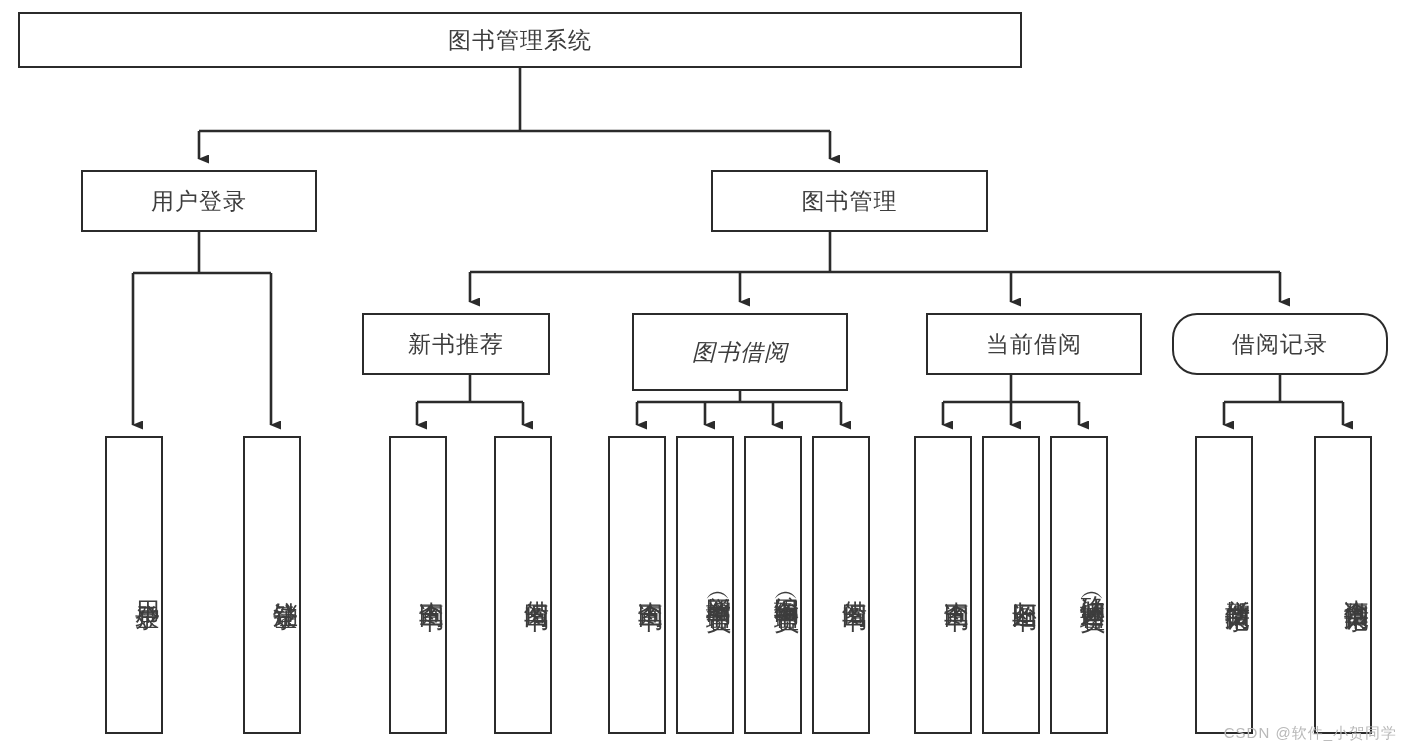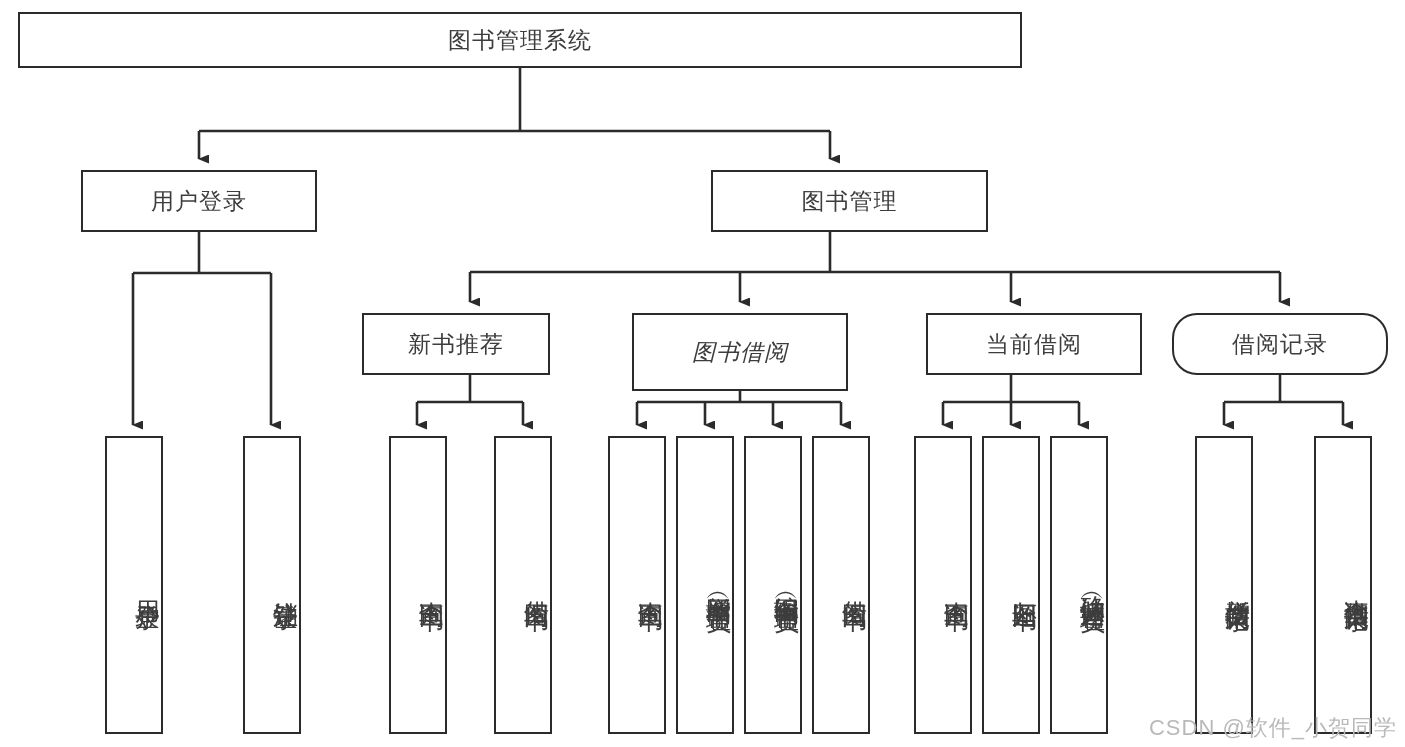--- a/index.html
+++ b/index.html
@@ -55,21 +55,21 @@
     text-orientation: upright;
     letter-spacing: 2px;
   }
   .node-label {
     display: block;
   }
   #watermark {
     position: absolute;
     right: 8px;
     bottom: 4px;
-    font-size: 22px;
+    font-size: 15px;
     color: #b9b9b9;
     letter-spacing: 1px;
     user-select: none;
   }
 </style>
 </head>
 <body>
 
 <div id="diagram-root">
 

